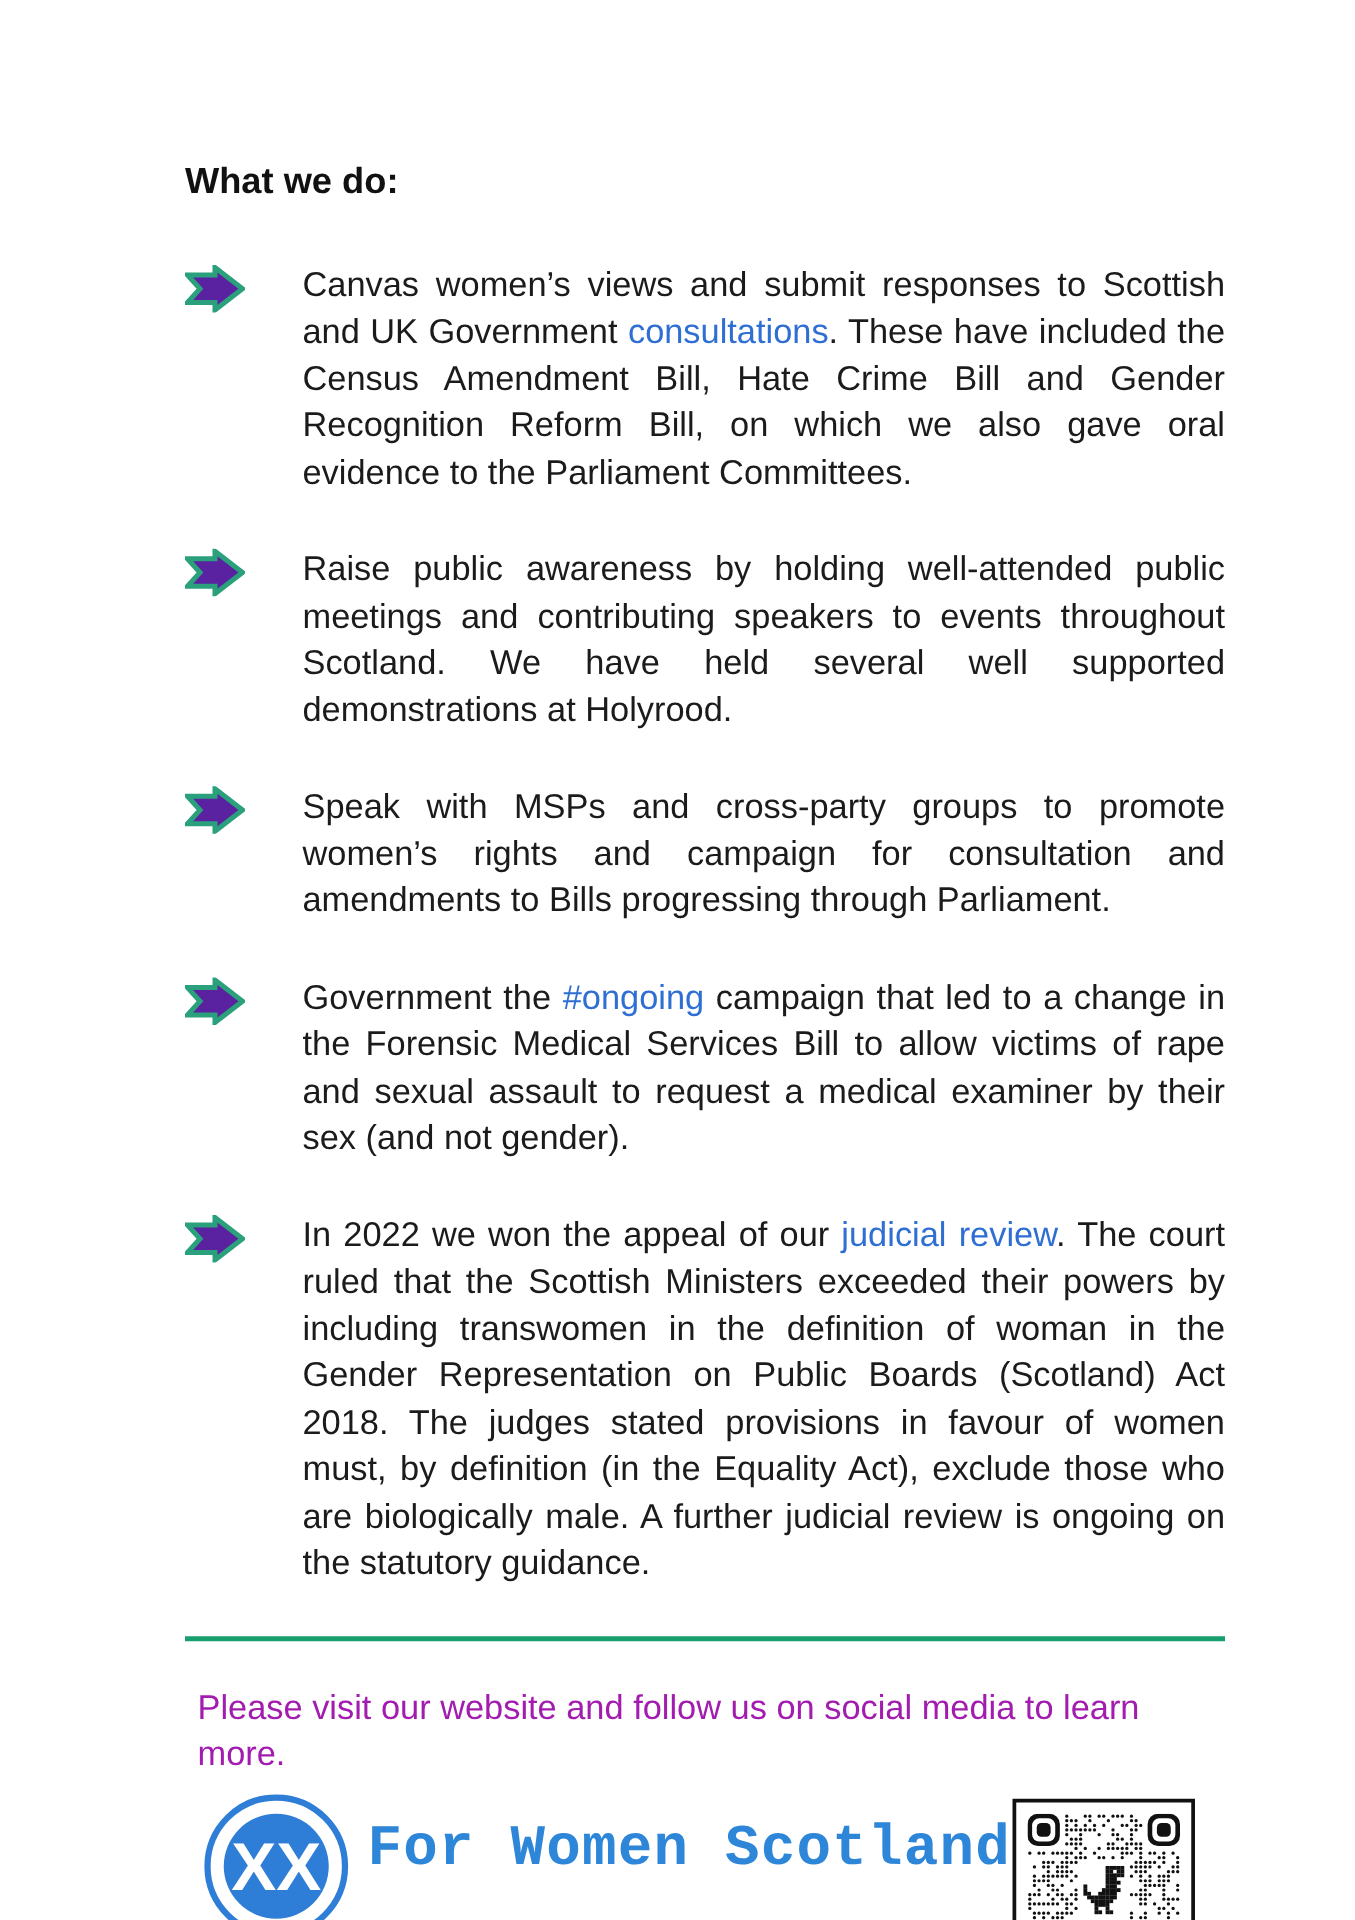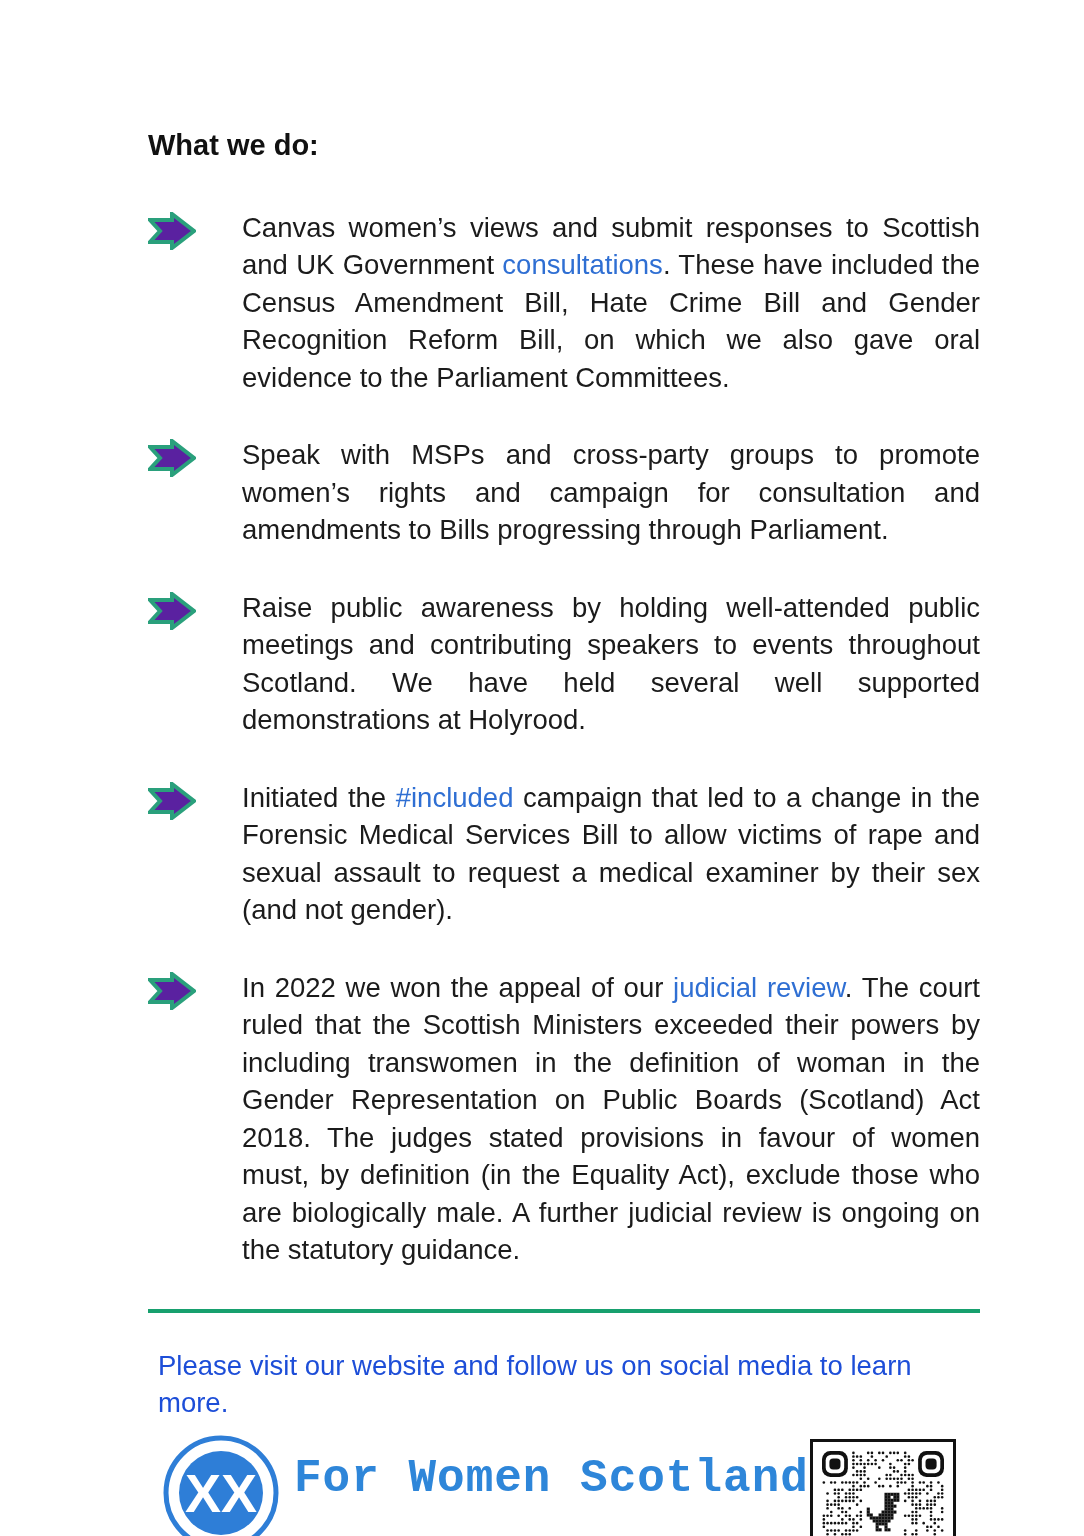--- a/index.html
+++ b/index.html
@@ -14,21 +14,21 @@
     margin:0 0 46px 0;line-height:1.2;
   }
   .bullet{display:flex;margin-bottom:40px;gap:36px;}
   .arrow-wrap{flex:0 0 48px;margin-right:10px;padding-top:3px;}
   .bullet-text{
     flex:1;margin:0;font-size:27.5px;line-height:37.5px;
     text-align:justify;color:#1b1b1b;
   }
   .bullet-text .link{color:#2f6fd3;text-decoration:none;cursor:pointer;}
   .divider{border:none;border-top:4px solid #17a06e;margin:28px 0 0 0;}
-  .footer-msg{font-size:27.5px;margin:34px 0 0 10px;color:#1d4ed8;line-height:37px;}
+  .footer-msg{font-size:27.5px;margin:34px 0 0 10px;color:#a21caf;line-height:37px;}
   .footer-row{position:relative;height:215px;margin-top:12px;text-align:right;}
   .logo{position:absolute;left:10px;top:0;width:126px;height:200px;}
   .brand{
     position:absolute;left:146px;top:20px;
     font-size:46px;font-weight:bold;color:#2e86d9;letter-spacing:1px;
     font-family:Liberation Mono, monospace;
   }
   .contact{position:absolute;left:146px;top:112px;font-size:28px;color:#1d4ed8;}
   .contact b{font-weight:bold;}
   .contact .sep{display:inline-block;width:28px;}
@@ -54,39 +54,39 @@
     </span>
     <p class="bullet-text"><span>Canvas women’s views and submit responses to Scottish and UK Government </span><a class="link">consultations</a><span>. These have included the Census Amendment Bill, Hate Crime Bill and Gender Recognition Reform Bill, on which we also gave oral evidence to the Parliament Committees.</span></p>
   </div>
 
   <div class="bullet">
     <span class="arrow-wrap">
       <svg width="48" height="38" viewBox="0 0 48 38" aria-hidden="true">
         <polygon points="2,8 24,8 24,2 46,19 24,36 24,30 2,30 12,19" fill="#5a21a0" stroke="#2aa07c" stroke-width="4" stroke-linejoin="miter"></polygon>
       </svg>
     </span>
-    <p class="bullet-text"><span>Speak with MSPs and cross-party groups to promote women’s rights and campaign for consultation and amendments to Bills progressing through Parliament.</span></p>
+    <p class="bullet-text"><span>Raise public awareness by holding well-attended public meetings and contributing speakers to events throughout Scotland. We have held several well supported demonstrations at Holyrood.</span></p>
   </div>
 
   <div class="bullet">
     <span class="arrow-wrap">
       <svg width="48" height="38" viewBox="0 0 48 38" aria-hidden="true">
         <polygon points="2,8 24,8 24,2 46,19 24,36 24,30 2,30 12,19" fill="#5a21a0" stroke="#2aa07c" stroke-width="4" stroke-linejoin="miter"></polygon>
       </svg>
     </span>
-    <p class="bullet-text"><span>Raise public awareness by holding well-attended public meetings and contributing speakers to events throughout Scotland. We have held several well supported demonstrations at Holyrood.</span></p>
+    <p class="bullet-text"><span>Speak with MSPs and cross-party groups to promote women’s rights and campaign for consultation and amendments to Bills progressing through Parliament.</span></p>
   </div>
 
   <div class="bullet">
     <span class="arrow-wrap">
       <svg width="48" height="38" viewBox="0 0 48 38" aria-hidden="true">
         <polygon points="2,8 24,8 24,2 46,19 24,36 24,30 2,30 12,19" fill="#5a21a0" stroke="#2aa07c" stroke-width="4" stroke-linejoin="miter"></polygon>
       </svg>
     </span>
-    <p class="bullet-text"><span>Initiated the </span><a class="link">#included</a><span> campaign that led to a change in the Forensic Medical Services Bill to allow victims of rape and sexual assault to request a medical examiner by their sex (and not gender).</span></p>
+    <p class="bullet-text"><span>Government the </span><a class="link">#ongoing</a><span> campaign that led to a change in the Forensic Medical Services Bill to allow victims of rape and sexual assault to request a medical examiner by their sex (and not gender).</span></p>
   </div>
 
   <div class="bullet">
     <span class="arrow-wrap">
       <svg width="48" height="38" viewBox="0 0 48 38" aria-hidden="true">
         <polygon points="2,8 24,8 24,2 46,19 24,36 24,30 2,30 12,19" fill="#5a21a0" stroke="#2aa07c" stroke-width="4" stroke-linejoin="miter"></polygon>
       </svg>
     </span>
     <p class="bullet-text"><span>In 2022 we won the appeal of our </span><a class="link">judicial review</a><span>. The court ruled that the Scottish Ministers exceeded their powers by including transwomen in the definition of woman in the Gender Representation on Public Boards (Scotland) Act 2018. The judges stated provisions in favour of women must, by definition (in the Equality Act), exclude those who are biologically male. A further judicial review is ongoing on the statutory guidance.</span></p>
   </div>

